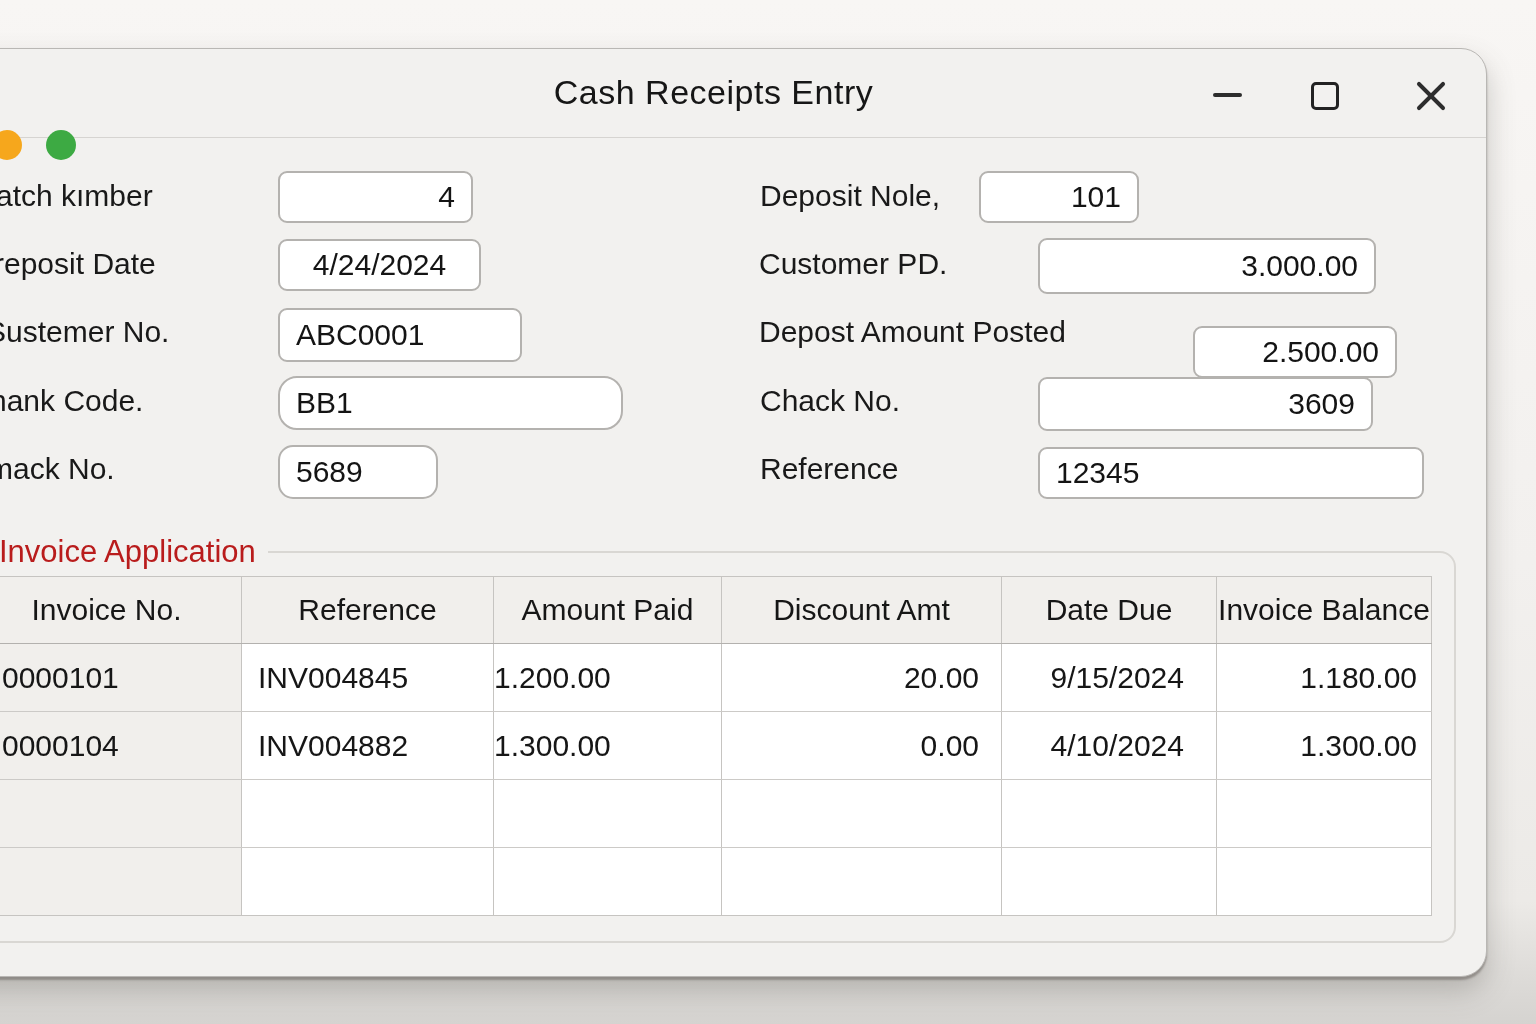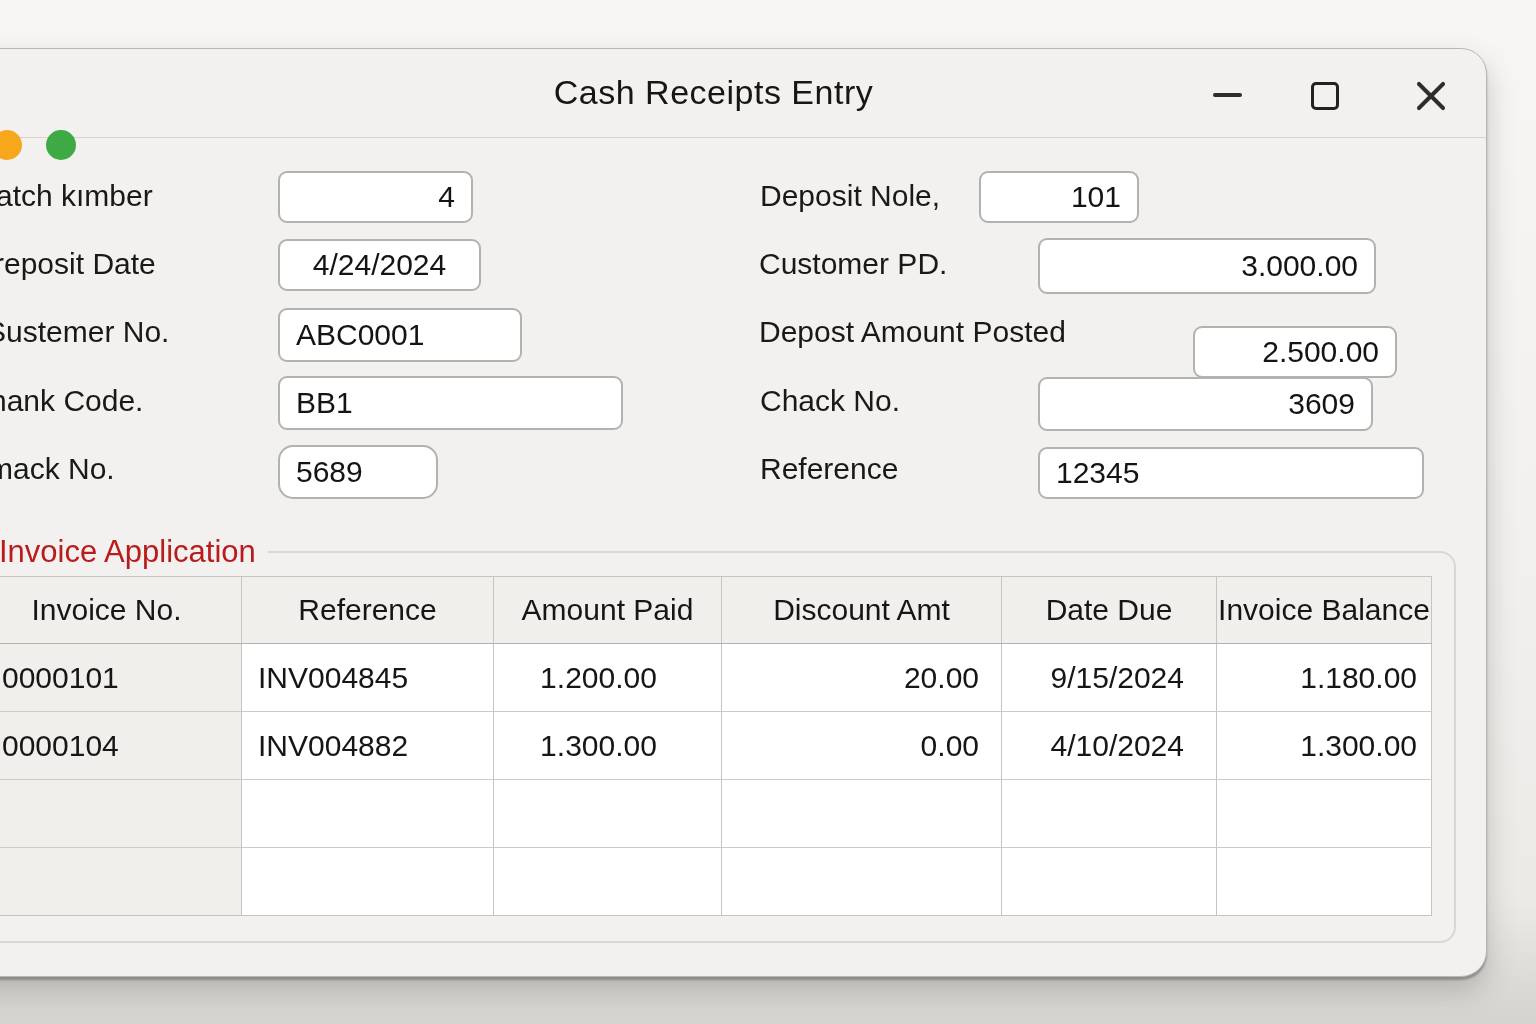--- a/index.html
+++ b/index.html
@@ -75,21 +75,21 @@
     border-left:1.5px solid #c6c4c1;
     overflow:hidden; white-space:nowrap;
     font-weight:normal;
   }
   table.grid th { height:67px; background:#f1efec; border-bottom:1.5px solid #b3b1ae; text-align:center; }
   table.grid td { height:68px; background:#fff; border-bottom:1.2px solid #cccac7; }
   table.grid td:first-child { background:#f1efec; }
   table.grid tr:last-child td { border-bottom:none; }
   td.c-inv  { text-align:left;  padding-left:30px; }
   td.c-ref  { text-align:left;  padding-left:16px; }
-  td.c-paid { text-align:center; padding-right:18px; }
+  td.c-paid { text-align:left; padding-right:18px; }
   td.c-disc { text-align:right; padding-right:22px; }
   td.c-date { text-align:right; padding-right:32px; }
   td.c-bal  { text-align:right; padding-right:14px; }
 </style>
 </head>
 <body>
 
 <div class="stage">
   <div class="window">
 
@@ -109,21 +109,21 @@
 
       <div class="lbl" style="left:-5px;  top:41px;">atch kımber</div>
       <div class="lbl" style="left:-7px;  top:109px;">reposit Date</div>
       <div class="lbl" style="left:-15px; top:177px;">Sustemer No.</div>
       <div class="lbl" style="left:-11px; top:246px;">hank Code.</div>
       <div class="lbl" style="left:-13px; top:314px;">mack No.</div>
 
       <input readonly="" class="fld ta-r" style="left: 277px; top: 33px; width: 195px;" value="4">
       <input readonly="" class="fld ta-c" style="left: 277px; top: 101px; width: 203px;" value="4/24/2024">
       <input readonly="" class="fld ta-l" style="left: 277px; top: 170px; width: 244px; height: 54px;" value="ABC0001">
-      <input readonly="" class="fld ta-l" style="left: 277px; top: 238px; width: 345px; height: 54px;" value="BB1">
+      <input readonly="" class="fld ta-l" style="left: 277px; top: 238px; width: 345px; height: 54px; border-radius: 19px;" value="BB1">
       <input readonly="" class="fld ta-l" style="left: 277px; top: 307px; width: 160px; height: 54px; border-radius: 15px;" value="5689">
 
       <div class="lbl" style="left:759px; top:41px;text-align:right;">Deposit Nole,</div>
       <div class="lbl" style="left:758px; top:109px;">Customer PD.</div>
       <div class="lbl" style="left:758px; top:177px;">Depost Amount Posted</div>
       <div class="lbl" style="left:759px; top:246px;">Chack No.</div>
       <div class="lbl" style="left:759px; top:314px;">Reference</div>
 
       <input readonly="" class="fld ta-r" style="left: 978px; top: 33px; width: 160px;" value="101">
       <input readonly="" class="fld ta-r" style="left: 1037px; top: 100px; width: 338px; height: 56px; line-height: 52px;" value="3.000.00">

